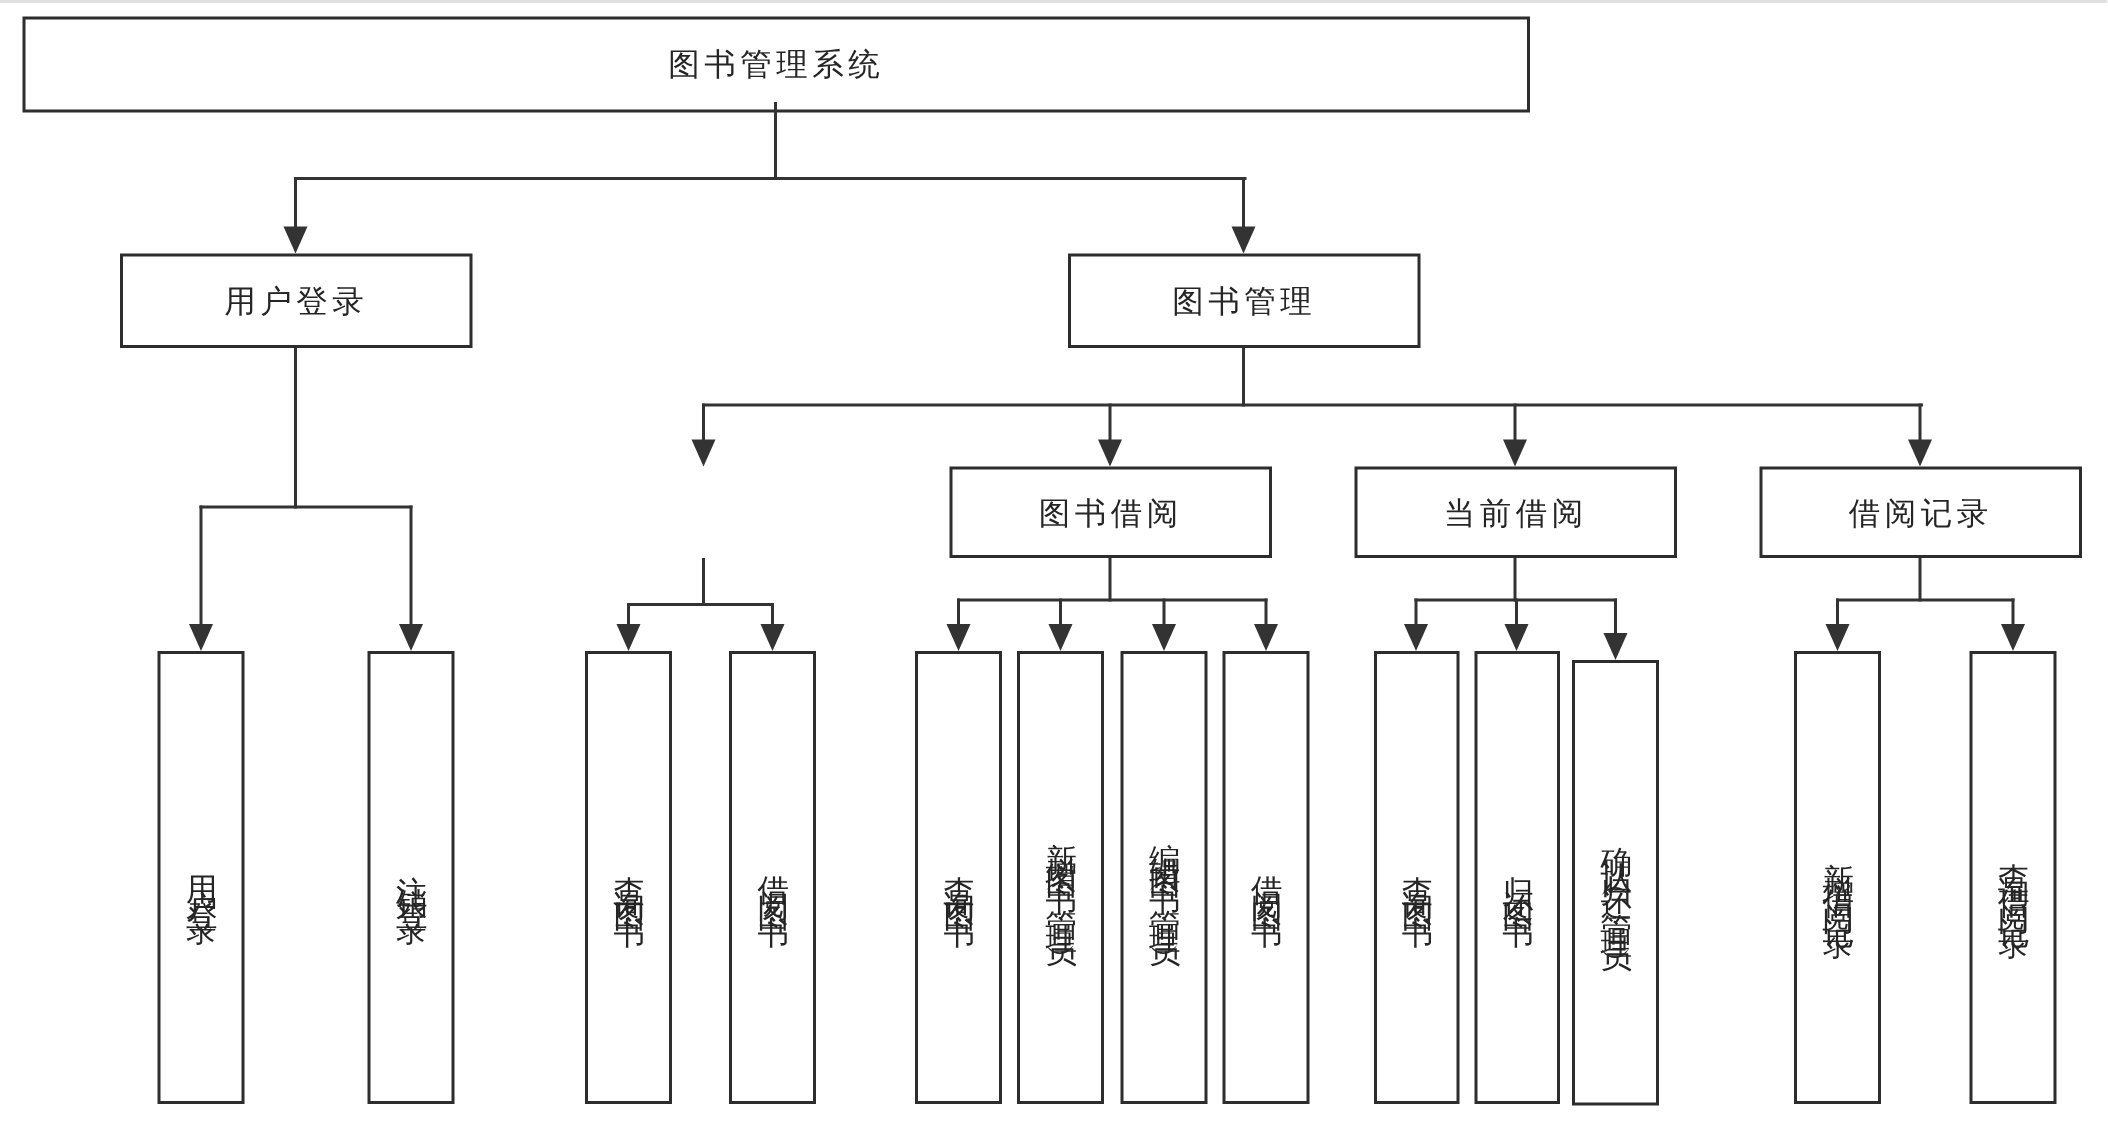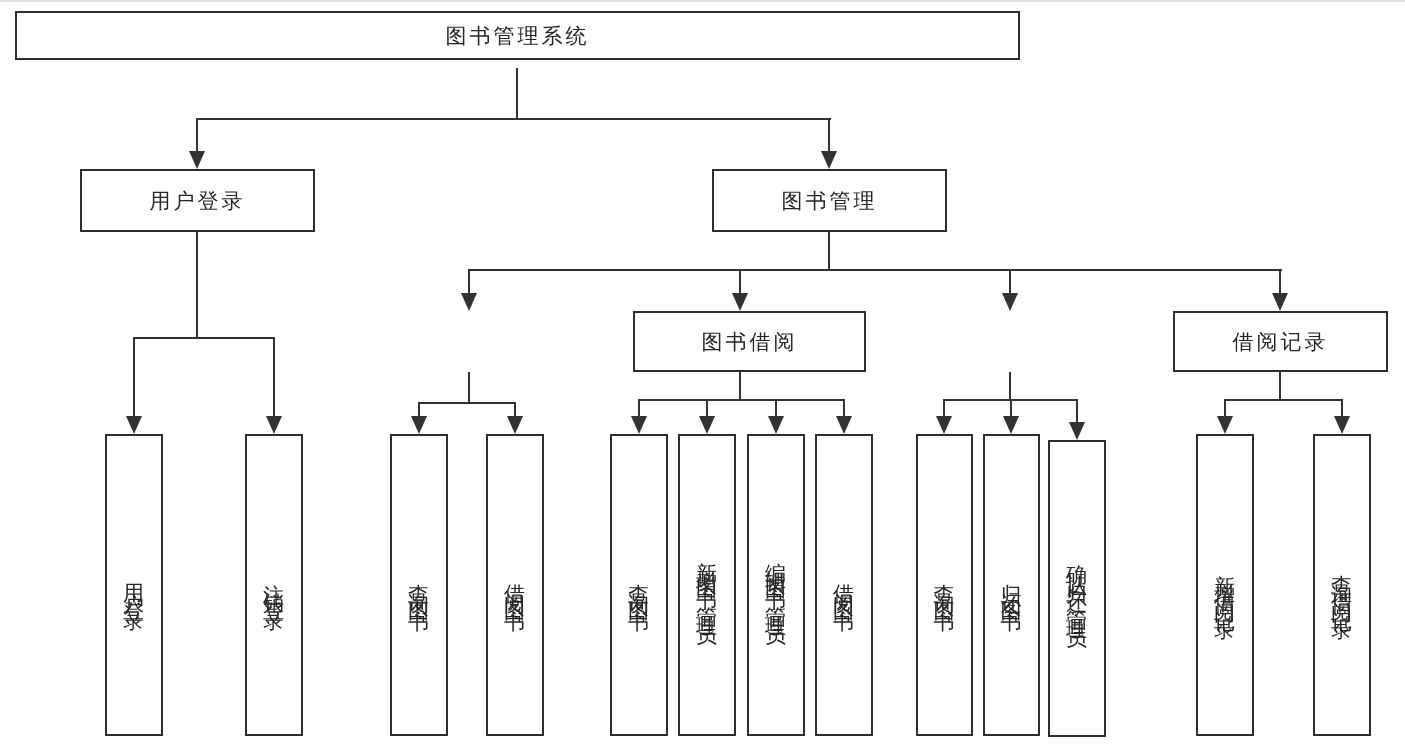--- a/index.html
+++ b/index.html
@@ -26,21 +26,21 @@
     position:absolute; left:1152px; top:716px; font-size:19px; color:#9298a2;
     white-space:nowrap; z-index:5; letter-spacing:1px;
   }
 </style>
 </head>
 <body>
 
 <div class="canvas">
   <div class="topline"></div>
 
-  <div class="node hnode" style="left:15px; top:11px; width:1005px; height:49px;">
+  <div class="node hnode" style="left:15px; top:11px; width:1005px; height:64px;">
     <span>图书管理系统</span>
   </div>
 
   <div class="line" style="left:516px; top:68px; width:2px; height:52px;"></div>
   <div class="line" style="left:196px; top:118px; width:635px; height:2px;"></div>
   <div class="line" style="left:196px; top:118px; width:2px; height:38px;"></div>
   <div class="arrow" style="left:189px; top:151px;"></div>
   <div class="line" style="left:828px; top:118px; width:2px; height:38px;"></div>
   <div class="arrow" style="left:821px; top:151px;"></div>
 
@@ -62,22 +62,25 @@
   <div class="line" style="left:468px; top:269px; width:814px; height:2px;"></div>
   <div class="line" style="left:468px; top:269px; width:2px; height:28px;"></div>
   <div class="arrow" style="left:461px; top:293px;"></div>
   <div class="line" style="left:739px; top:269px; width:2px; height:28px;"></div>
   <div class="arrow" style="left:732px; top:293px;"></div>
   <div class="line" style="left:1009px; top:269px; width:2px; height:28px;"></div>
   <div class="arrow" style="left:1002px; top:293px;"></div>
   <div class="line" style="left:1279px; top:269px; width:2px; height:28px;"></div>
   <div class="arrow" style="left:1272px; top:293px;"></div>
 
-  <div class="node hnode" style="left:633px; top:311px; width:233px; height:61px;">
+  <div class="node hnode" style="left:633px; top:311px; width:215px; height:61px;">
     <span>图书借阅</span>
+  </div>
+  <div class="node hnode" style="left:903px; top:311px; width:215px; height:61px;">
+    <span>当前借阅</span>
   </div>
   <div class="node hnode" style="left:1173px; top:311px; width:215px; height:61px;">
     <span>借阅记录</span>
   </div>
 
   <div class="line" style="left:468px; top:372px; width:2px; height:32px;"></div>
   <div class="line" style="left:418px; top:402px; width:98px; height:2px;"></div>
   <div class="line" style="left:418px; top:402px; width:2px; height:18px;"></div>
   <div class="arrow" style="left:411px; top:416px;"></div>
   <div class="line" style="left:514px; top:402px; width:2px; height:18px;"></div>

